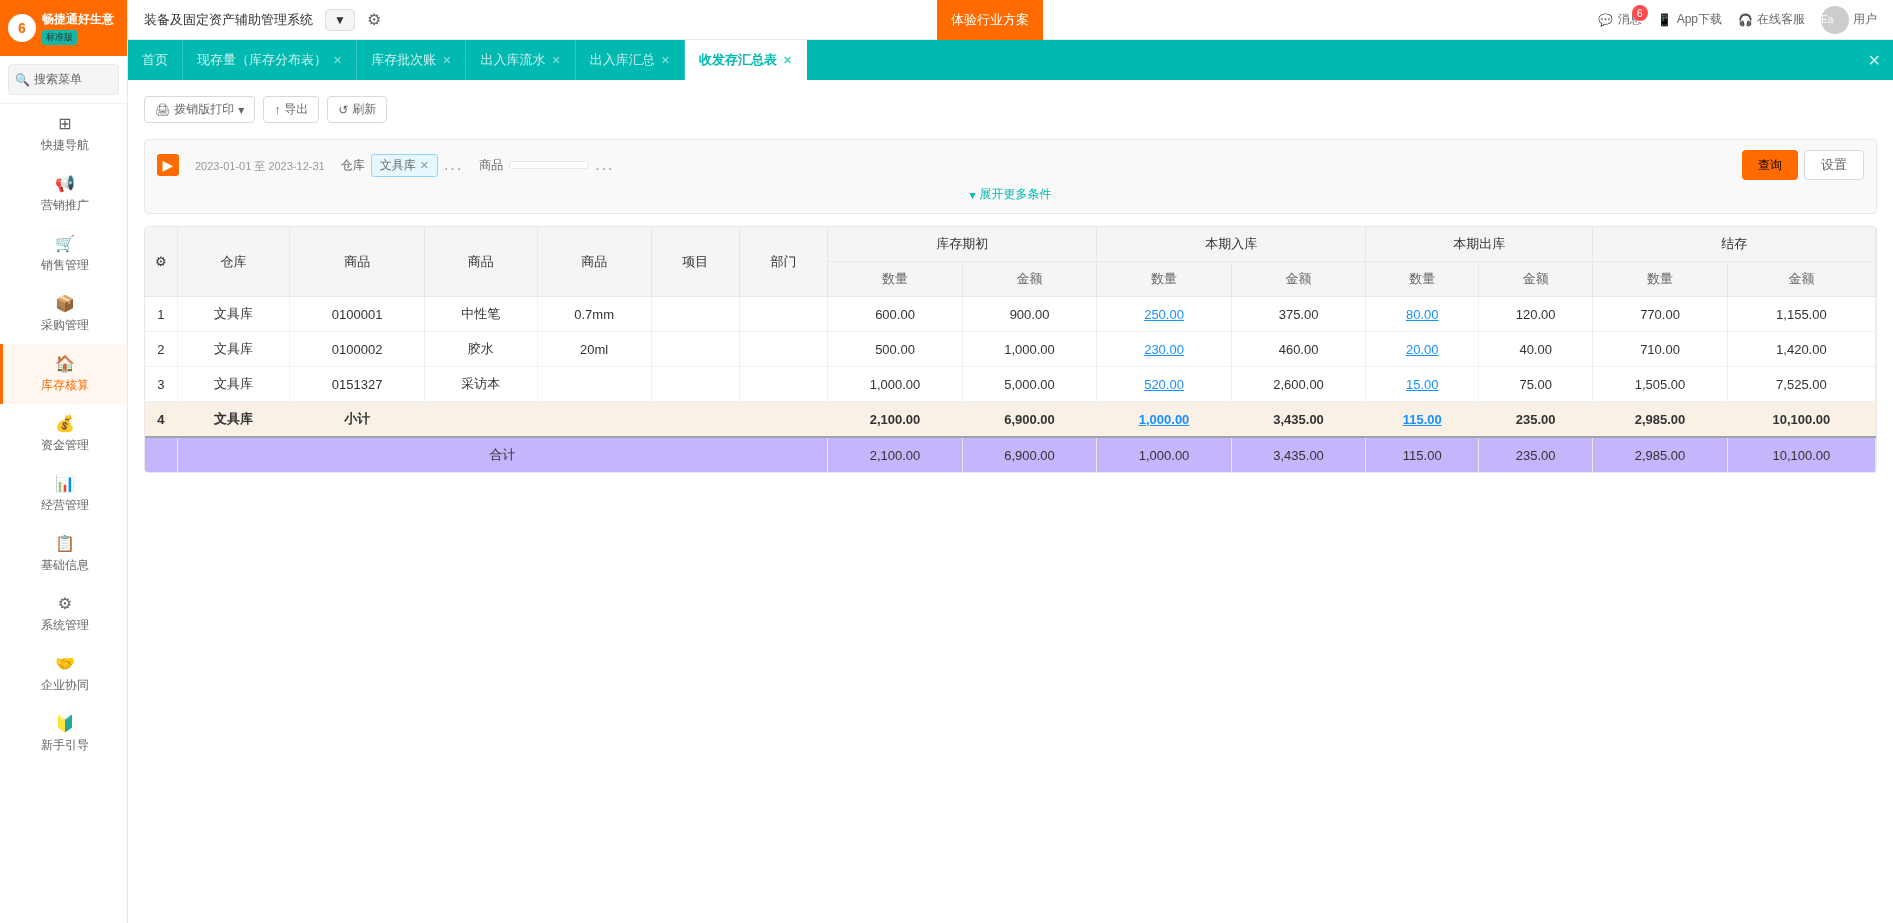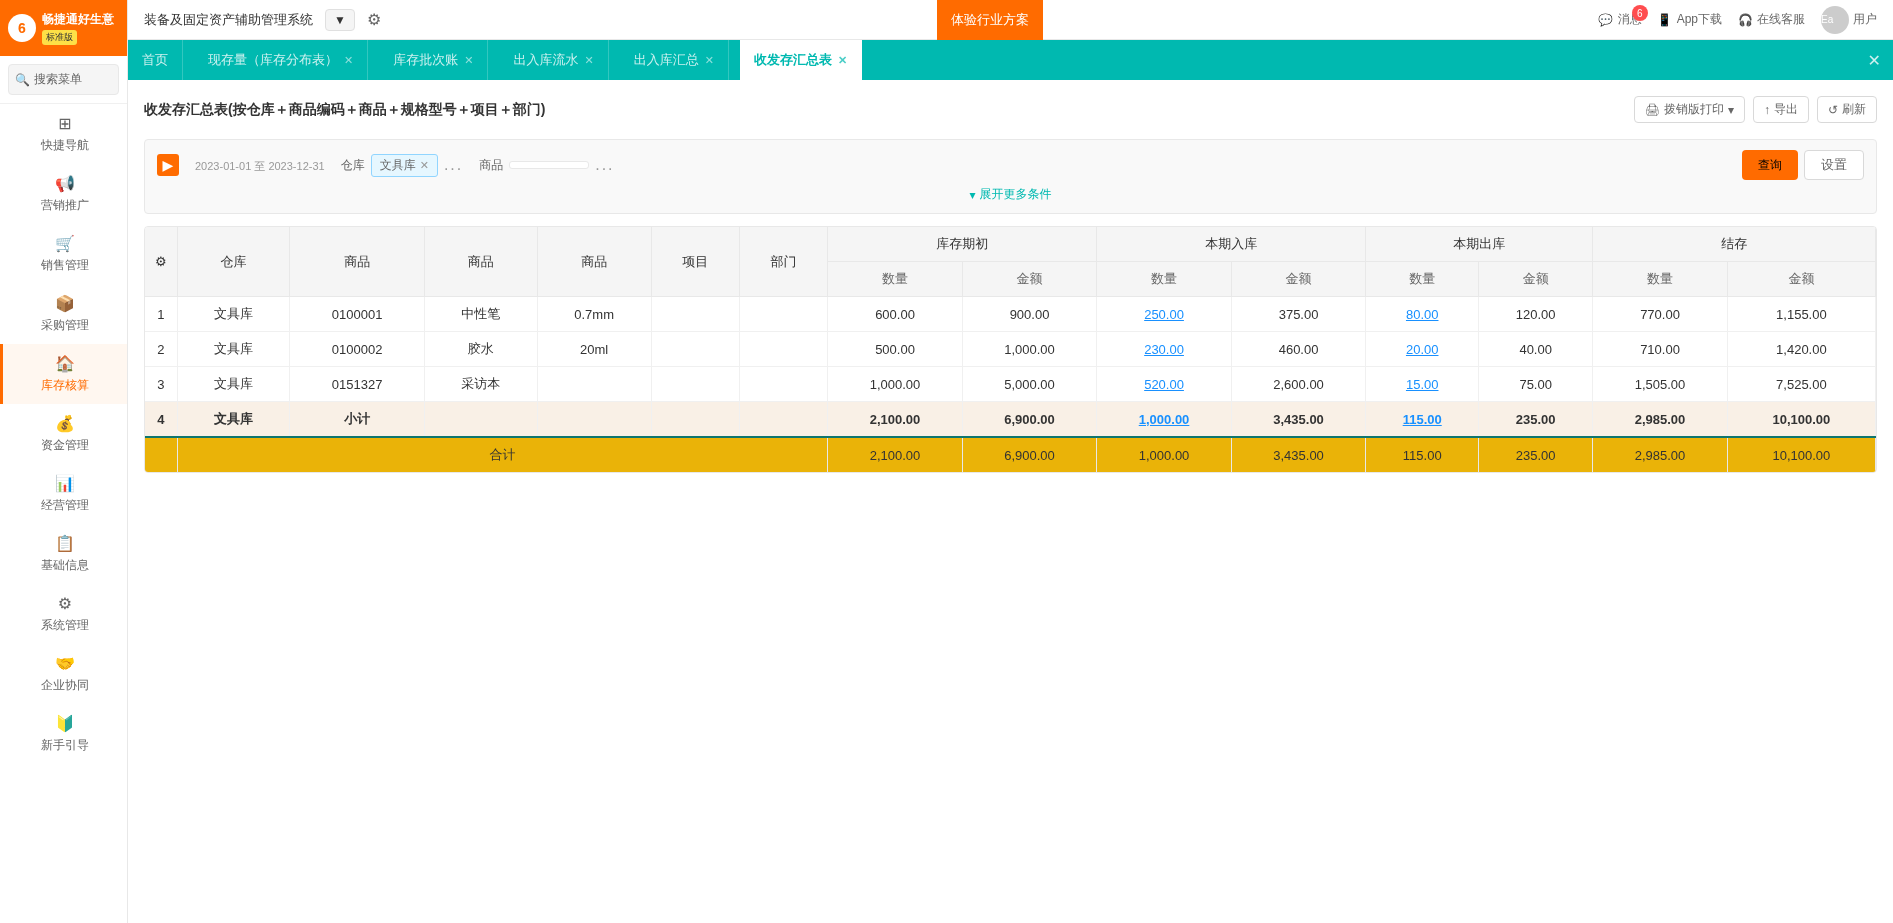--- a/index.html
+++ b/index.html
@@ -5,21 +5,21 @@
     * { box-sizing: border-box; margin: 0; padding: 0; font-family: 'Microsoft YaHei', Arial, sans-serif; }
     body { background: #f0f2f5; font-size: 13px; color: #333; }
 
     
     .app-container { display: flex; height: 923px; overflow: hidden; }
 
     
     .sidebar { width: 128px; background: #fff; border-right: 1px solid #e8e8e8; display: flex; flex-direction: column; flex-shrink: 0; }
     .sidebar-logo { background: #ff6b00; padding: 10px 8px; display: flex; align-items: center; gap: 6px; height: 56px; }
     .sidebar-logo-icon { width: 28px; height: 28px; background: #fff; border-radius: 50%; display: flex; align-items: center; justify-content: center; color: #ff6b00; font-weight: bold; font-size: 14px; flex-shrink: 0; }
-    .sidebar-logo-badge { background: #fde047; color: #333; font-size: 9px; padding: 1px 4px; border-radius: 3px; display: inline-block; margin-top: 2px; }
+    .sidebar-logo-badge { background: #14b8a6; color: #333; font-size: 9px; padding: 1px 4px; border-radius: 3px; display: inline-block; margin-top: 2px; }
     .sidebar-search { padding: 8px; border-bottom: 1px solid #f0f0f0; }
     .sidebar-search-btn { width: 100%; padding: 6px; background: #f5f5f5; border: 1px solid #e8e8e8; border-radius: 4px; cursor: pointer; color: #666; font-size: 12px; display: flex; align-items: center; gap: 4px; }
     .sidebar-nav { flex: 1; overflow-y: auto; }
     .sidebar-item { display: flex; flex-direction: column; align-items: center; padding: 10px 8px; cursor: pointer; color: #666; font-size: 12px; border-left: 3px solid transparent; gap: 4px; }
     .sidebar-item.active { background: #fff7f0; color: #ff6b00; border-left-color: #ff6b00; }
     .sidebar-item-icon { font-size: 16px; }
 
     
     .main { flex: 1; display: flex; flex-direction: column; overflow: hidden; }
 
@@ -29,21 +29,21 @@
     .topbar-system-name { font-size: 13px; color: #333; }
     .topbar-dropdown { background: #f5f5f5; border: 1px solid #e0e0e0; border-radius: 4px; padding: 3px 8px; font-size: 12px; cursor: pointer; }
     .topbar-settings { color: #666; cursor: pointer; font-size: 16px; }
     .topbar-trial { background: #ff6b00; color: #fff; padding: 19px 14px; border-radius: 4px; font-size: 13px; cursor: pointer; border: none; }
     .topbar-right { display: flex; align-items: center; gap: 16px; }
     .topbar-action { display: flex; align-items: center; gap: 4px; color: #666; font-size: 12px; cursor: pointer; position: relative; }
     .badge { background: #ff4d4f; color: #fff; border-radius: 50%; width: 16px; height: 16px; font-size: 10px; display: flex; align-items: center; justify-content: center; position: absolute; top: -6px; right: -6px; }
     .user-avatar { width: 28px; height: 28px; background: #ccc; border-radius: 50%; display: flex; align-items: center; justify-content: flex-start; font-size: 12px; color: #fff; }
 
     
-    .tabbar { background: #00b9b0; display: flex; align-items: center; height: 40px; flex-shrink: 0; overflow: hidden; gap: 11px; }
+    .tabbar { background: #00b9b0; display: flex; align-items: center; height: 40px; flex-shrink: 0; overflow: hidden; }
     .tab { padding: 0 14px; height: 100%; display: flex; align-items: center; gap: 6px; cursor: pointer; color: rgba(255,255,255,0.8); font-size: 13px; white-space: nowrap; border-right: 1px solid rgba(255,255,255,0.2); }
     .tab.active { background: #fff; color: #00b9b0; font-weight: bold; }
     .tab-close { font-size: 11px; color: inherit; opacity: 0.7; }
     .tabbar-close-btn { margin-left: auto; padding: 0 12px; color: rgba(255,255,255,0.8); cursor: pointer; font-size: 16px; }
 
     
     .content { flex: 1; overflow-y: auto; padding: 0; background: #f0f2f5; }
     .page { background: #fff; margin: 0; padding: 16px; min-height: 100%; }
 
     
@@ -77,21 +77,21 @@
     thead tr th { background: #f5f5f5; padding: 8px 10px; text-align: center; border-bottom: 1px solid #e8e8e8; border-right: 1px solid #e8e8e8; font-weight: normal; color: #666; white-space: nowrap; }
     thead tr:first-child th { font-weight: 500; color: #333; }
     tbody tr td { padding: 8px 10px; text-align: center; border-bottom: 1px solid #f0f0f0; border-right: 1px solid #f0f0f0; }
     tbody tr.subtotal { background: #f9f0e6; font-weight: bold; }
     tbody tr.subtotal td { border-bottom: 1px solid #e8d0b0; }
     .link-text { color: #1890ff; text-decoration: underline; cursor: pointer; }
     .settings-col { width: 30px; }
     th.merge-header { text-align: center; font-weight: 500; color: #333; }
 
     
-    .table-footer { background: #eab308; border-top: 2px solid #0f766e; }
+    .table-footer { background: #c4b5fd; border-top: 2px solid #a3a3a3; }
     .table-footer td { padding: 8px 10px; text-align: center; border-right: 1px solid #e8e8e8; font-weight: 500; }
   </style>
 </head>
 <body>
 
 <div class="app-container">
 
   <div class="sidebar">
     <div class="sidebar-logo">
       <div class="sidebar-logo-icon">6</div>
@@ -210,21 +210,20 @@
         <span>收发存汇总表</span>
         <span class="tab-close">✕</span>
       </div>
       <div class="tabbar-close-btn">✕</div>
     </div>
 
     <div class="content">
       <div class="page">
 
         <div class="page-title">
-          <span>收发存汇总表(按仓库＋商品编码＋商品＋规格型号＋项目＋部门)</span>
           <div class="page-title-actions">
             <button class="btn-print">
               <span>🖨</span>
               <span>拨销版打印</span>
               <span>▾</span>
             </button>
             <button class="btn-export">
               <span>↑</span>
               <span>导出</span>
             </button>

